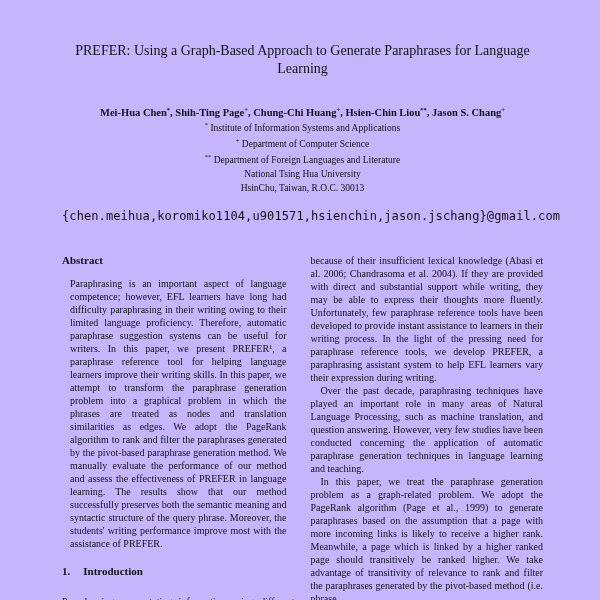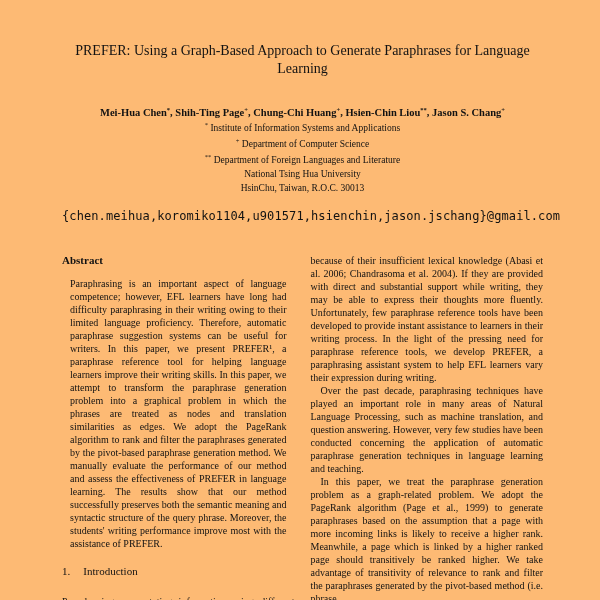--- a/index.html
+++ b/index.html
@@ -13,21 +13,21 @@
     overflow: hidden;
     font-family: "Liberation Serif", serif;
     color: #121212;
     -webkit-font-smoothing: antialiased;
   }
   .page {
     box-sizing: border-box;
     width: 600px;
     height: 600px;
     padding: 36px 57px 0 62px;
-    background: #fdba74;
+    background: #c4b5fd;
   }
   .title {
     text-align: center;
     font-size: 14px;
     line-height: 1.32;
     margin: 6px 10px 0 10px;
     font-weight: normal;
   }
   .authors {
     text-align: center;
@@ -69,21 +69,21 @@
   .abstract-head {
     text-align: left;
     font-weight: bold;
     font-size: 11px;
     margin: 0 0 10px 0;
   }
   .abstract-body {
     padding: 0 8px;
   }
   .sec-head {
-    font-weight: normal;
+    font-weight: bold;
     font-size: 11px;
     margin-top: 15px;
     margin-bottom: 17px;
   }
   .sec-head .sec-title { margin-left: 13px; }
   p { margin: 0; }
   p.indent { text-indent: 10px; }
 </style>
 </head>
 <body>

